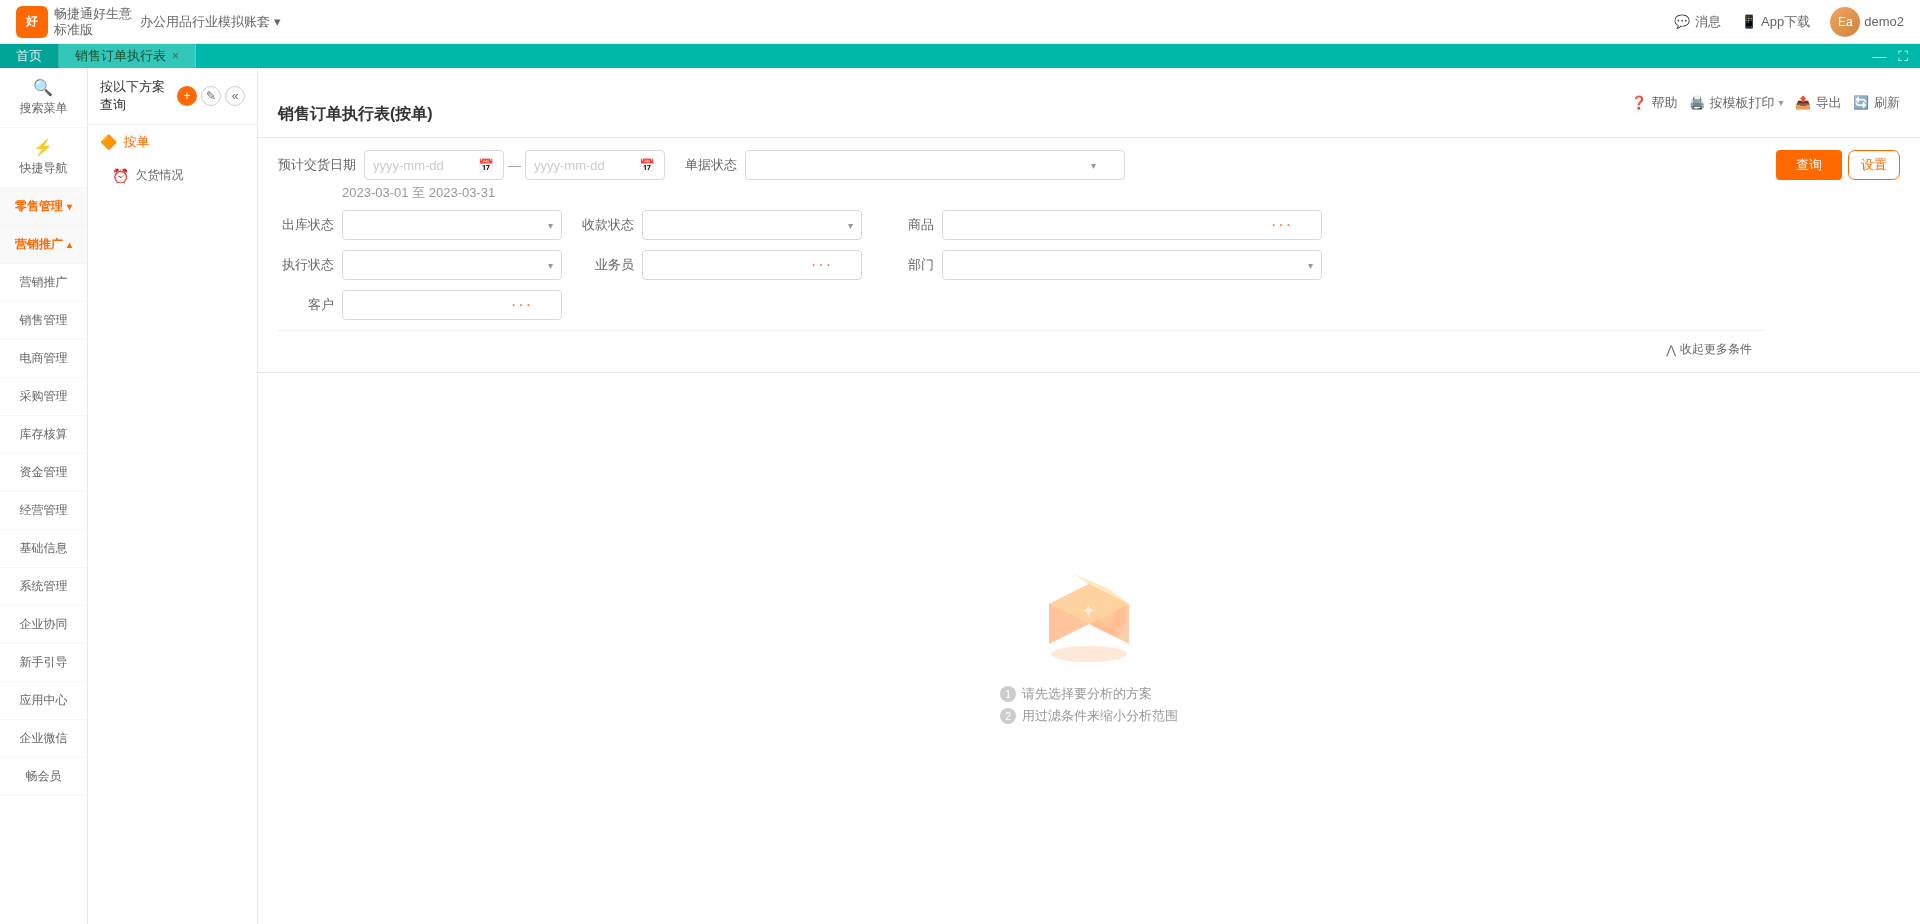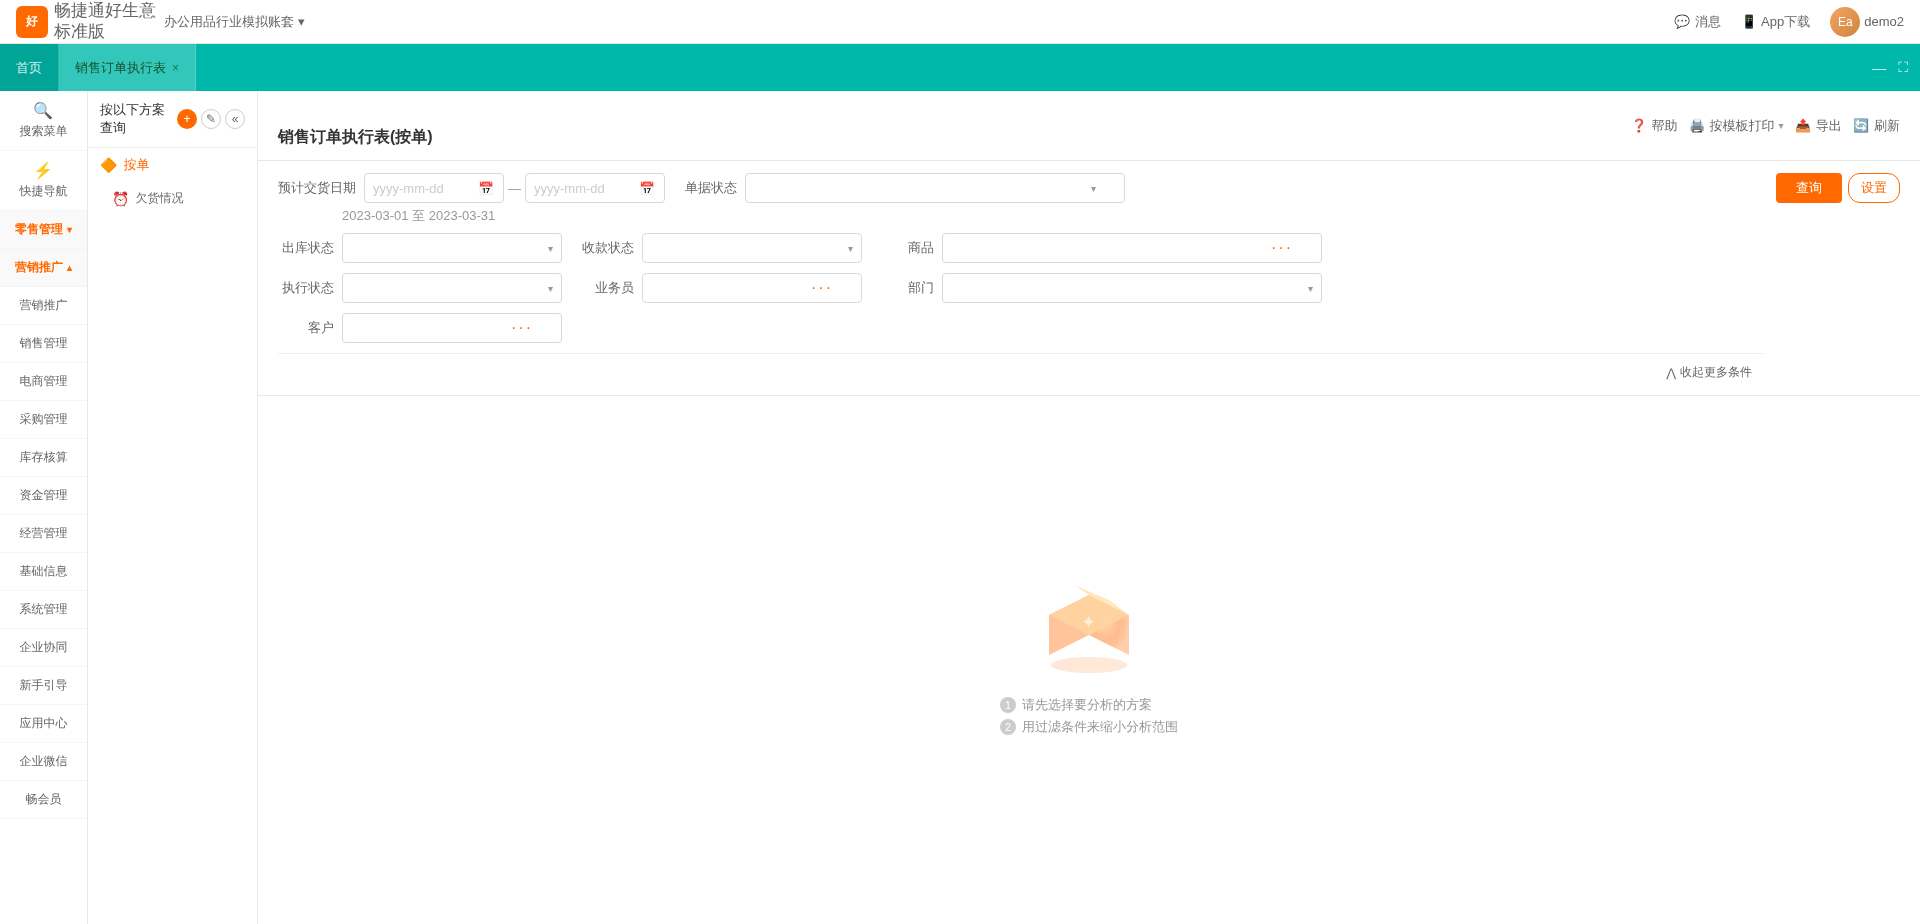--- a/index.html
+++ b/index.html
@@ -18,34 +18,34 @@
     }
     .top-header-left { display: flex; align-items: center; gap: 8px; }
     .logo-area { display: flex; align-items: center; gap: 6px; }
     .logo-icon {
       width: 32px; height: 32px;
       background: #ff6900;
       border-radius: 6px;
       display: flex; align-items: center; justify-content: center;
       color: #fff; font-size: 12px; font-weight: bold;
     }
-    .logo-text { font-size: 17px; color: #666; line-height: 1.2; }
+    .logo-text { font-size: 13px; color: #666; line-height: 1.2; }
     .breadcrumb-area { display: flex; align-items: center; gap: 4px; color: #666; font-size: 13px; }
     .top-header-right { display: flex; align-items: center; gap: 20px; color: #666; font-size: 13px; }
     .header-action { display: flex; align-items: center; gap: 4px; cursor: pointer; }
     .avatar {
       width: 30px; height: 30px; border-radius: 50%;
       background: linear-gradient(135deg, #f4a460, #cd853f);
       display: flex; align-items: center; justify-content: center;
       color: #fff; font-size: 12px;
     }
 
     
     .nav-tabs {
-      height: 47px;
+      height: 24px;
       background: #00b8a9;
       display: flex;
       align-items: stretch;
       flex-shrink: 0;
     }
     .nav-tab {
       display: flex; align-items: center; padding: 0 16px;
       color: rgba(255,255,255,0.85); cursor: pointer; font-size: 13px;
       border-right: 1px solid rgba(255,255,255,0.2);
       position: relative; gap: 6px;
@@ -180,21 +180,21 @@
       padding: 4px 12px;
     }
 
     
     .search-btn {
       background: #ff6900; color: #fff; border: none; border-radius: 4px;
       padding: 6px 20px; cursor: pointer; font-size: 13px; height: 30px;
       display: flex; align-items: center;
     }
     .setup-btn {
-      background: #fff; color: #ff6900; border: 1px solid #ff6900; border-radius: 12px;
+      background: #fff; color: #ff6900; border: 1px solid #ff6900; border-radius: 7px;
       padding: 6px 12px; cursor: pointer; font-size: 13px; height: 30px;
       display: flex; align-items: center;
     }
 
     
     .table-area {
       flex: 1; overflow: auto; background: #fff; margin: 0;
       display: flex; flex-direction: column; align-items: center; justify-content: center;
     }
     .empty-state { display: flex; flex-direction: column; align-items: center; gap: 12px; }

